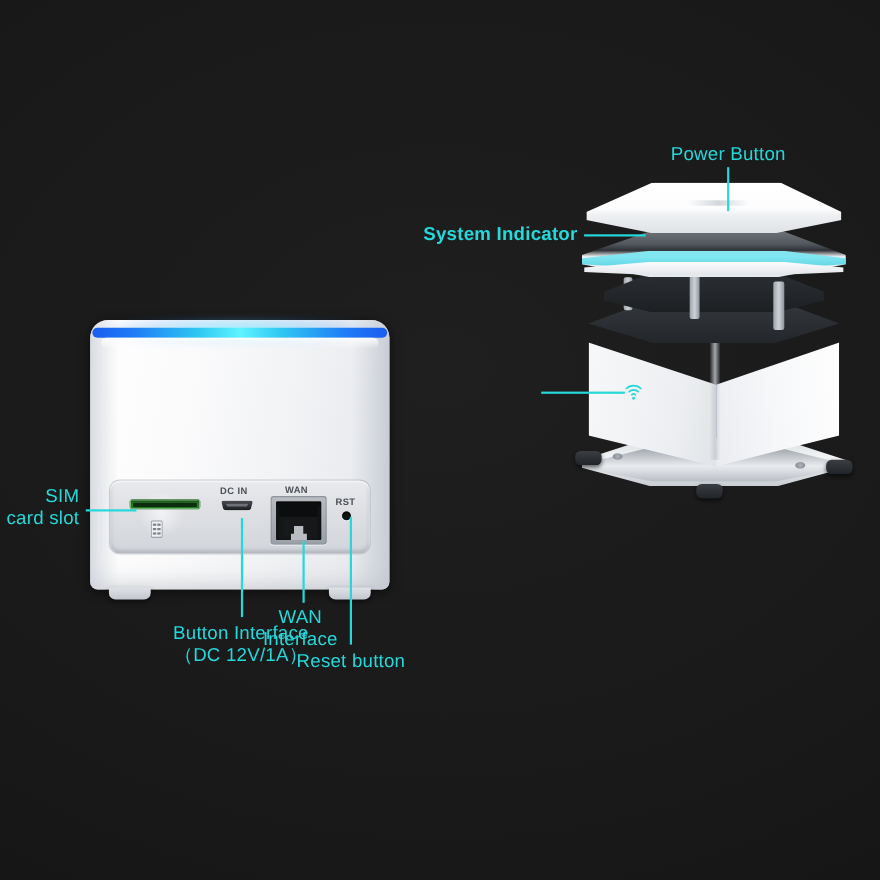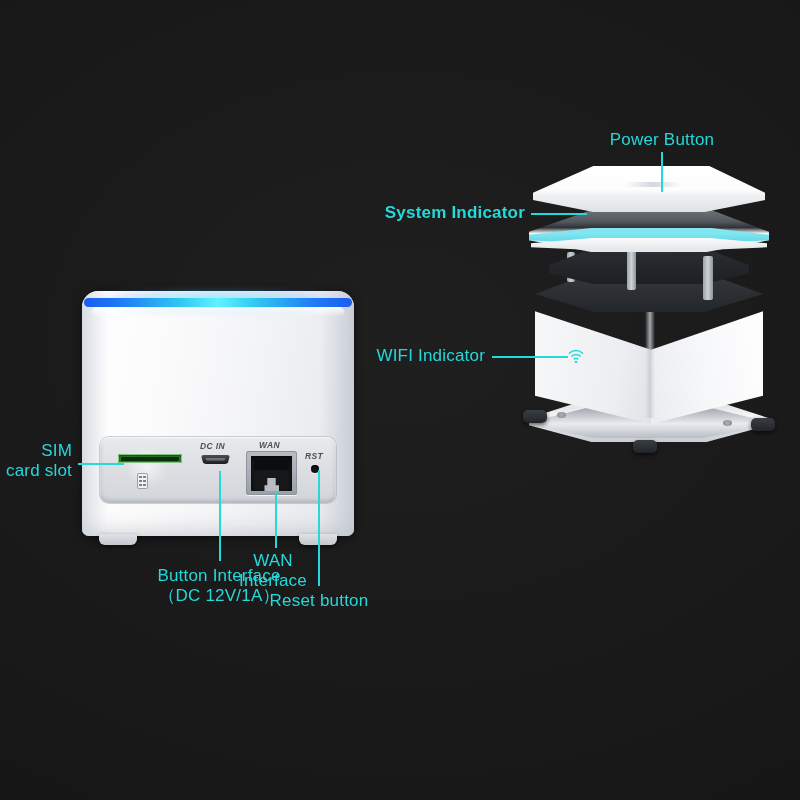--- a/index.html
+++ b/index.html
@@ -70,21 +70,21 @@
   .sim-glyph i:nth-child(5){left:2px;top:11px;width:3px;height:2px;}
   .sim-glyph i:nth-child(6){left:6px;top:11px;width:3px;height:2px;}
   
   .usb{position:absolute;left:101px;top:18px;width:29px;height:9px;
     background:linear-gradient(180deg,#4a4d52,#1a1c1f);
     border-radius:3px 3px 5px 5px;
     clip-path:polygon(0 0,100% 0,92% 100%,8% 100%);
     box-shadow:0 1px 0 rgba(255,255,255,.75);}
   .usb-in{position:absolute;left:105px;top:20.5px;width:21px;height:3px;background:#6e7278;border-radius:1px;
     clip-path:polygon(0 0,100% 0,92% 100%,8% 100%);}
-  .lbl-port{position:absolute;font-size:8.5px;color:#4c5057;letter-spacing:.4px;font-weight:bold;font-style:italic;}
+  .lbl-port{position:absolute;font-size:8.5px;color:#4c5057;letter-spacing:.4px;font-weight:bold;}
   
   .rj45{position:absolute;left:146px;top:14px;width:51px;height:44px;border-radius:3px;
     background:linear-gradient(180deg,#b9bdc3,#9aa0a7);
     box-shadow:inset 0 0 0 1px #8e949c, 0 1px 0 rgba(255,255,255,.7);}
   .rj45-hole{position:absolute;left:5px;top:5px;right:5px;bottom:4px;background:#17181a;border-radius:1px;
     box-shadow:inset 0 2px 5px rgba(0,0,0,.9);}
   .rj45-tab{position:absolute;left:50%;transform:translateX(-50%);bottom:4px;width:15px;height:13px;
     background:#b9bdc3;clip-path:polygon(22% 0,78% 0,78% 55%,100% 55%,100% 100%,0 100%,0 55%,22% 55%);}
   .rj45-in{position:absolute;left:8px;right:8px;top:8px;height:11px;background:#0c0d0e;}
   
@@ -250,16 +250,15 @@
 
   <div class="lead v" style="left:318px;top:470px;height:116px;"></div>
   <div class="label c" style="left:588px;top:130px;width:148px;">Power Button</div>
 
   <div class="label c" style="left:249px;top:591px;width:140px;">Reset button</div>
   <div class="lead v" style="left:661px;top:152px;height:40px;"></div>
 
   <div class="label r" style="left:355px;top:203px;width:170px;font-weight:bold;">System Indicator</div>
   <div class="lead h" style="left:531px;top:213px;width:56px;"></div>
 
-  <div class="label r" style="left:355px;top:346px;width:130px;">WIFI Indicator</div>
   <div class="lead h" style="left:492px;top:356px;width:76px;"></div>
 
 </div>
 
 </body></html>

